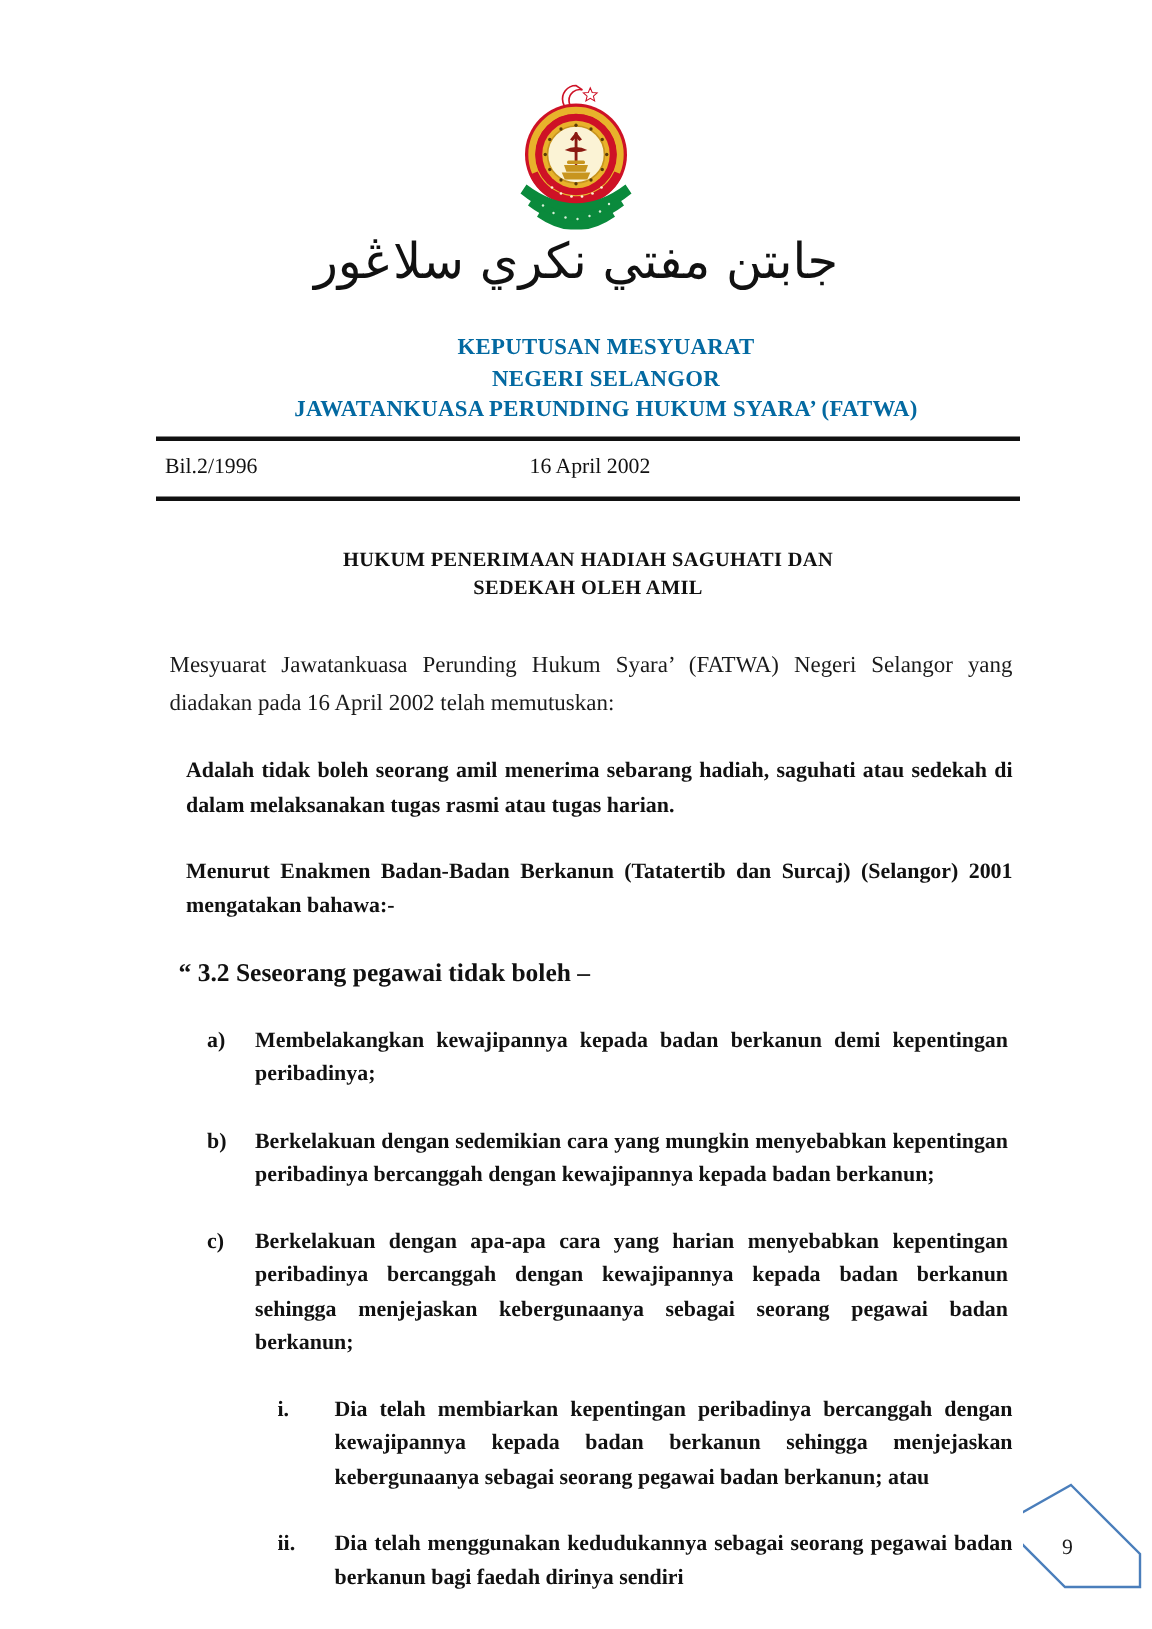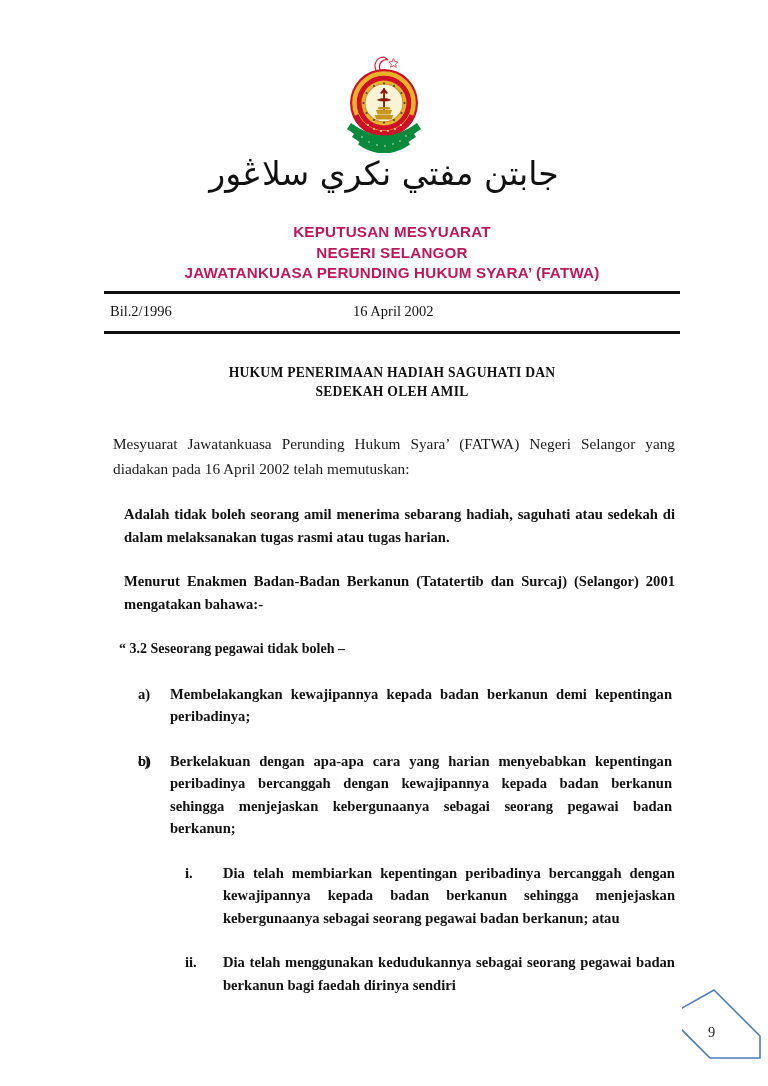--- a/index.html
+++ b/index.html
@@ -31,28 +31,28 @@
     line-height: 1.18;
     color: #111;
     direction: rtl;
     white-space: nowrap;
     letter-spacing: -1px;
   }
 
   
   .hdr-titles {
     position: absolute;
-    top: 222px; left: 104px; width: 576px;
+    top: 222px; left: 116px; width: 576px;
     text-align: center;
-    font-family: Liberation Sans, sans-serif;
+    font-family: Liberation Serif, serif;
     font-weight: bold;
     font-size: 15.2px;
     line-height: 20.5px;
     letter-spacing: 0.2px;
-    color: #be185d;
+    color: #0369a1;
   }
 
   
   .rule {
     position: absolute;
     left: 104px; width: 576px;
     background: #111;
   }
   .rule-top { top: 291px; height: 3px; }
   .rule-bottom { top: 331px; height: 3px; }
@@ -101,21 +101,21 @@
     text-align: justify;
     text-justify: inter-word;
     color: #111;
     margin-left: 11px;
     margin-top: 22px;
     width: 551px;
   }
 
   .quote-line {
     font-weight: bold;
-    font-size: 14px;
+    font-size: 17px;
     line-height: 22.5px;
     color: #111;
     margin-left: 6px;
     margin-top: 23px;
   }
 
   
   .lst { margin-top: 22px; margin-left: 25px; }
   .li {
     position: relative;
@@ -266,20 +266,21 @@
 
     <p class="quote-line">“ 3.2 Seseorang pegawai tidak boleh –</p>
 
     <div class="lst">
       <p class="li">
         <span class="mk">a)</span>
         <span>Membelakangkan kewajipannya kepada badan berkanun demi kepentingan peribadinya;</span>
       </p>
       <p class="li">
         <span class="mk">b)</span>
+        <span>Berkelakuan dengan sedemikian cara yang mungkin menyebabkan kepentingan peribadinya bercanggah dengan kewajipannya kepada badan berkanun;</span>
       </p>
       <p class="li">
         <span class="mk">c)</span>
         <span>Berkelakuan dengan apa-apa cara yang harian menyebabkan kepentingan peribadinya bercanggah dengan kewajipannya kepada badan berkanun sehingga menjejaskan kebergunaanya sebagai seorang pegawai badan berkanun;</span>
       </p>
     </div>
 
     <div class="sublst">
       <p class="sli">
         <span class="mk">i.</span>

